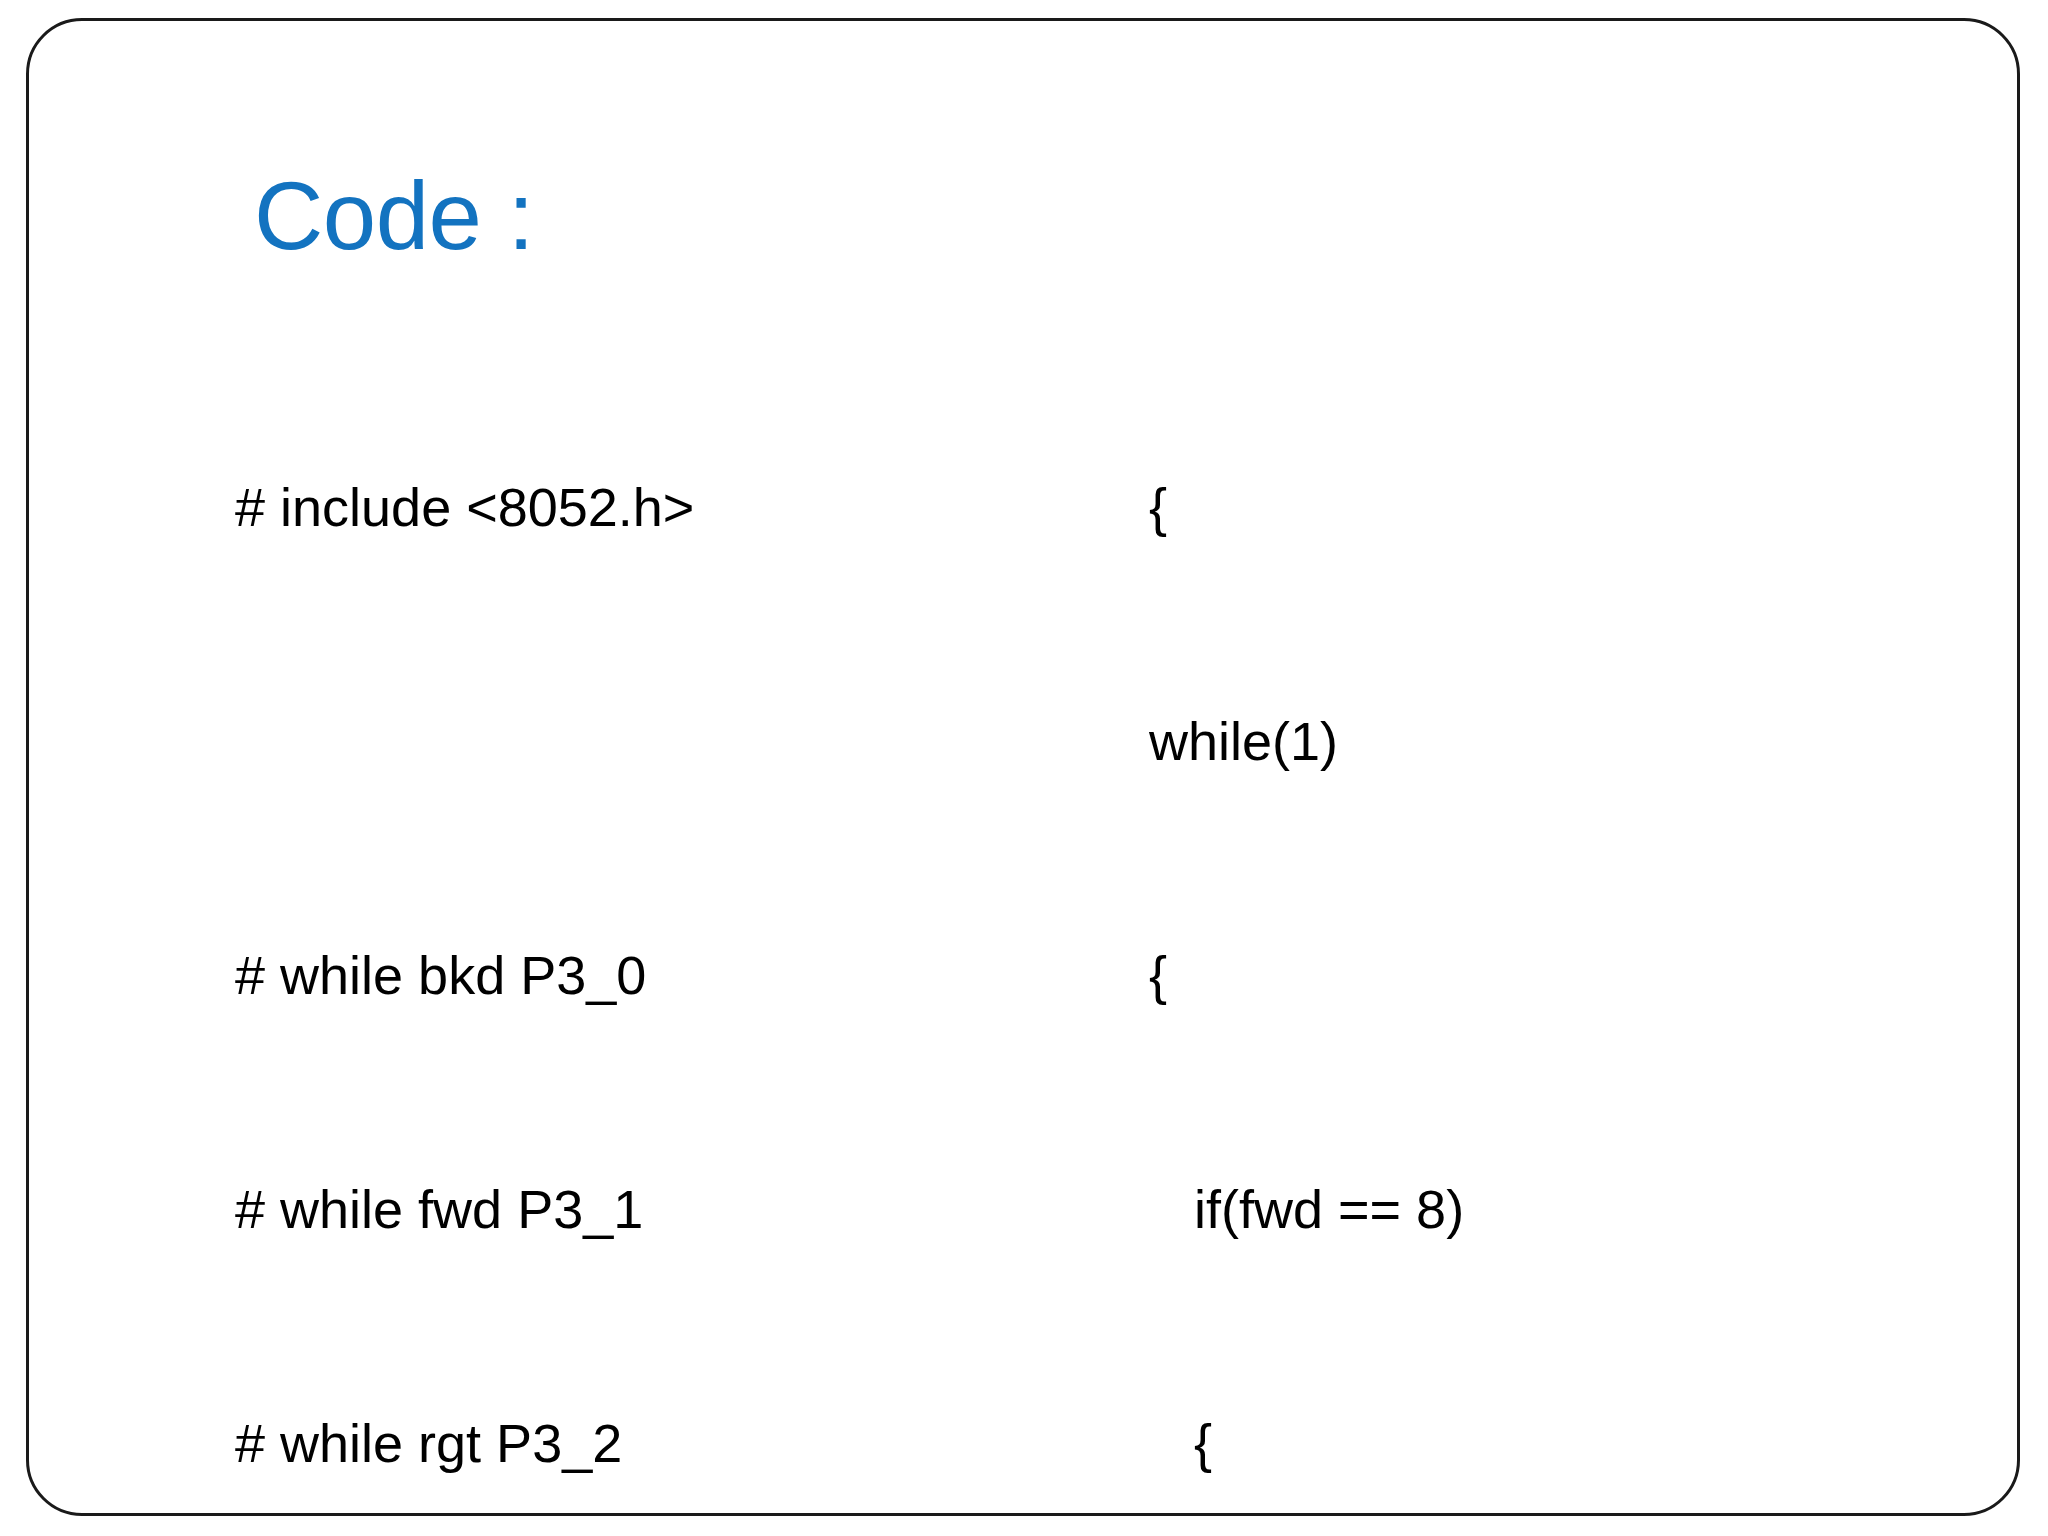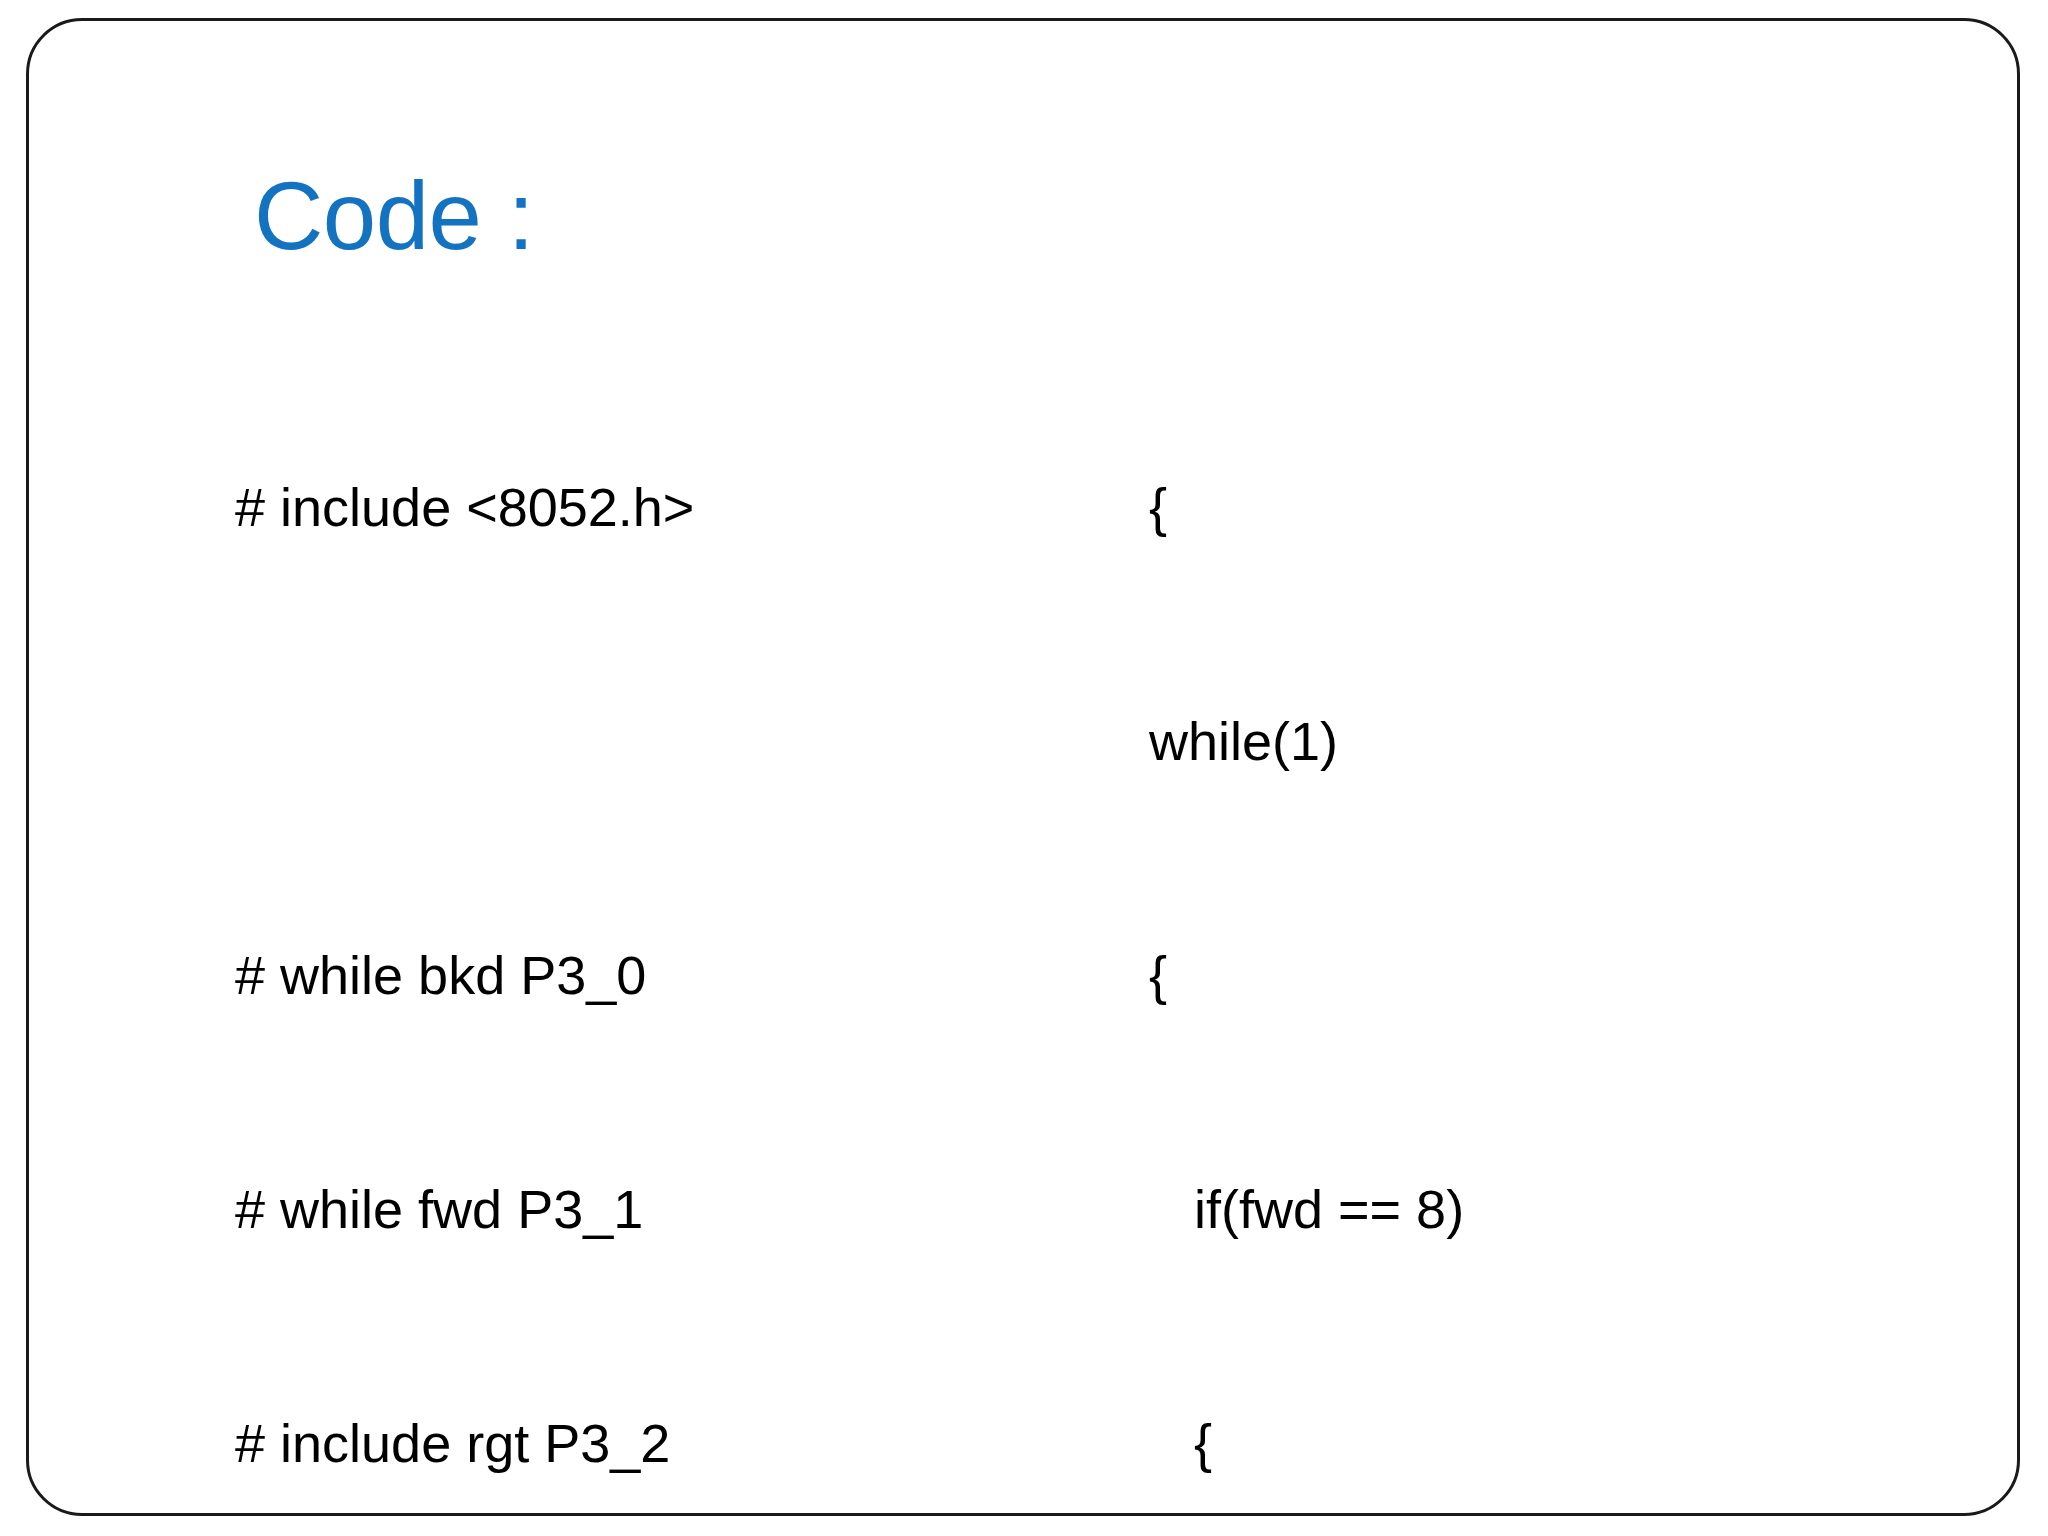--- a/index.html
+++ b/index.html
@@ -87,21 +87,21 @@
 
   <div id="content">
 
     <div id="slide-title">Code :</div>
 
     <div id="code-left" class="code-col">
       <div class="code-line"># include &lt;8052.h&gt;</div>
       <div class="code-line blank"></div>
       <div class="code-line"># while bkd P3_0</div>
       <div class="code-line"># while fwd P3_1</div>
-      <div class="code-line"># include rgt P3_2</div>
+      <div class="code-line"># while rgt P3_2</div>
       
       
       
       
       
       
       
       
     </div>
 

